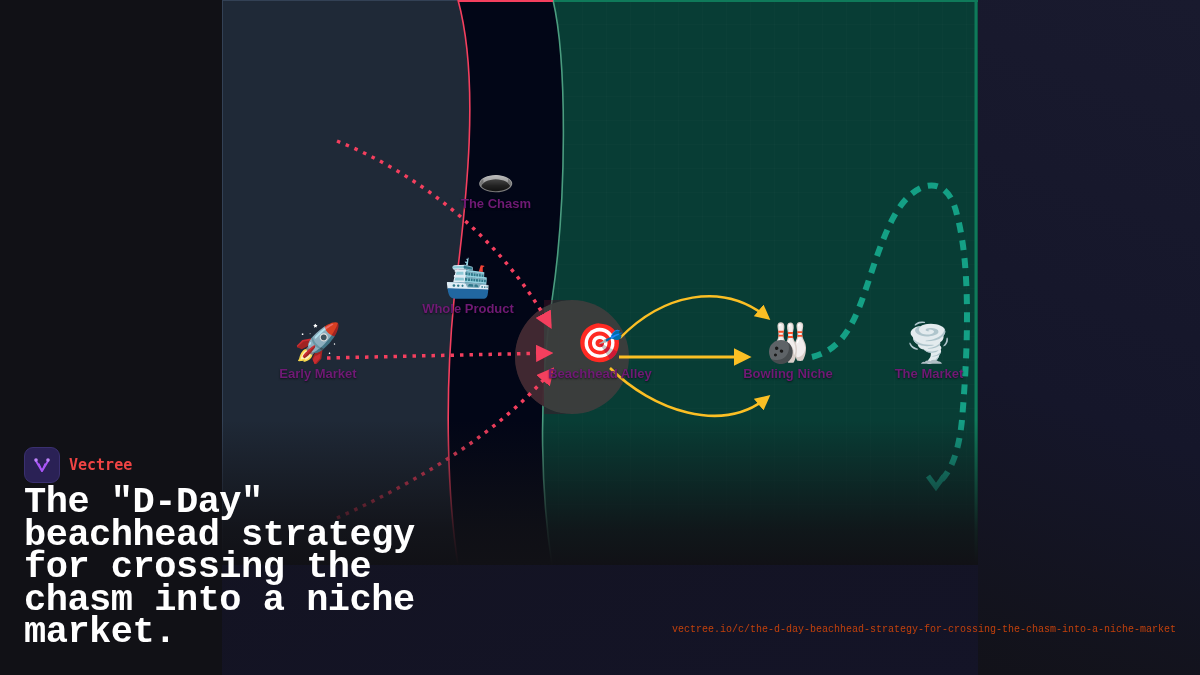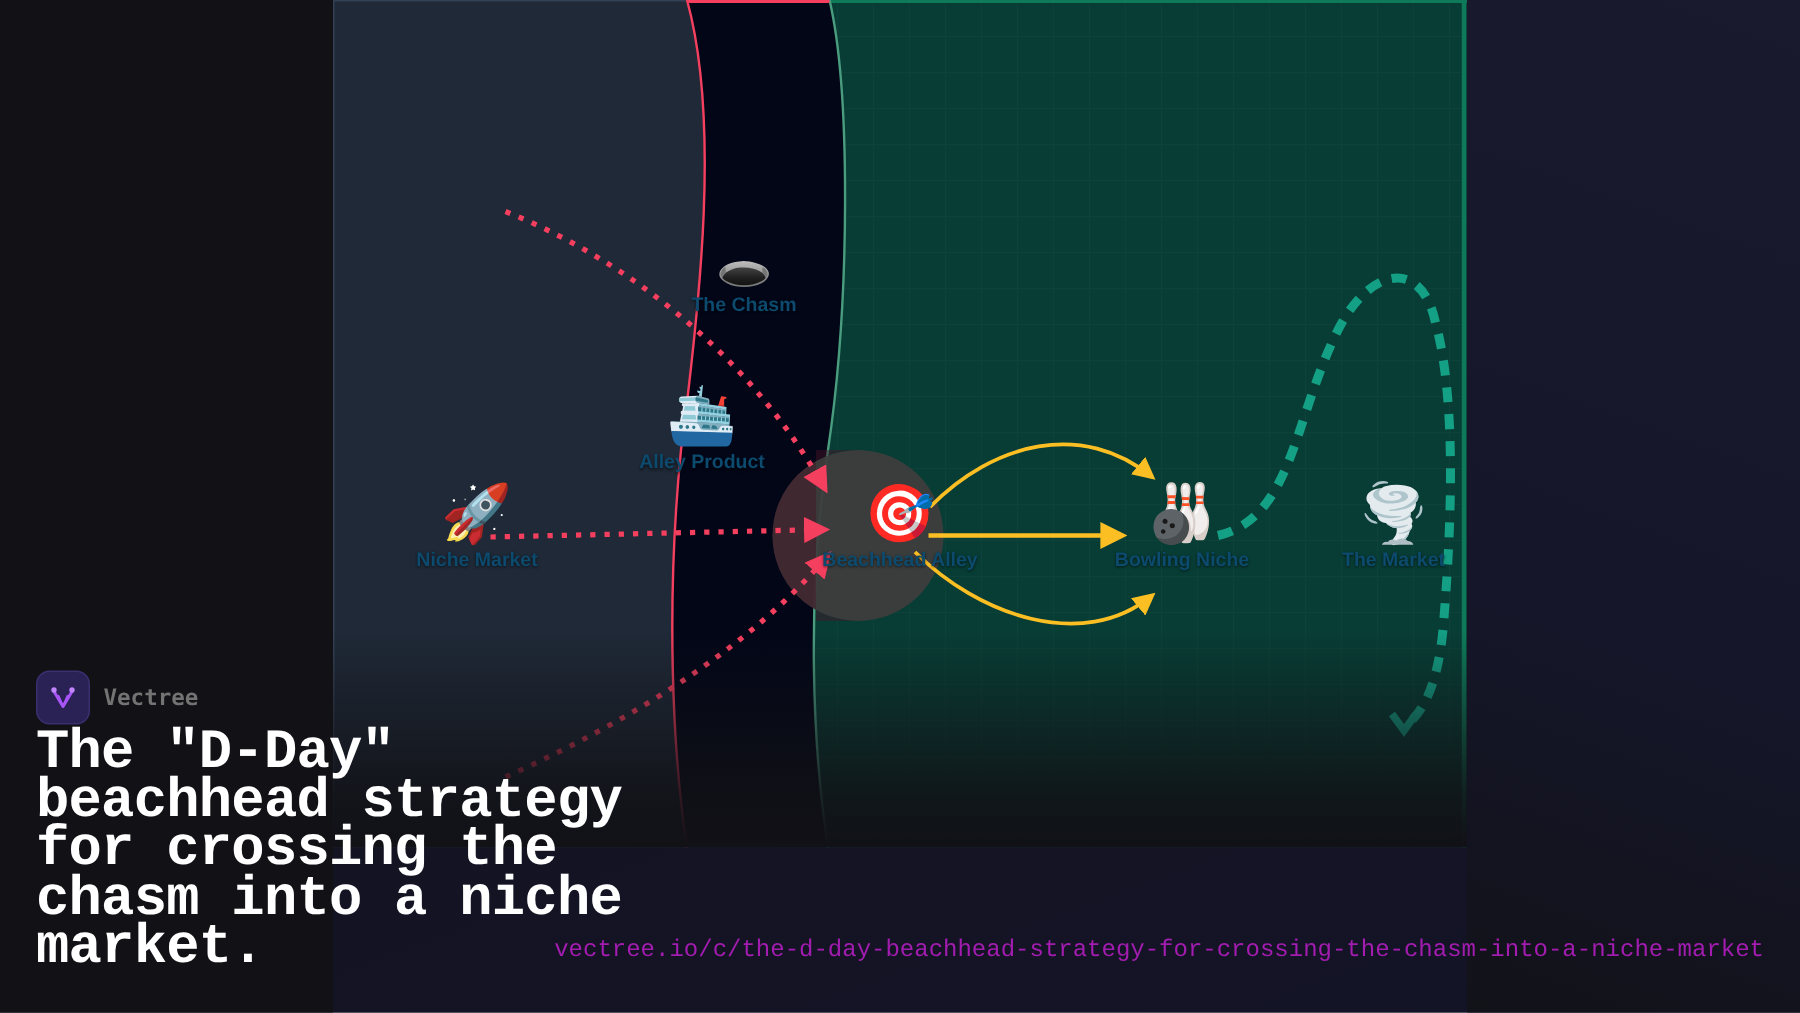--- a/index.html
+++ b/index.html
@@ -26,41 +26,41 @@
     background: linear-gradient(to bottom, rgba(17,17,22,0) 0%, rgba(17,17,22,0.85) 75%, rgba(17,17,22,1) 100%);
     pointer-events: none;
   }
   .node {
     position: absolute; transform: translate(-50%, 0);
     text-align: center; color: #f3f4f6;
   }
   .node .emoji { font-size: 38px; line-height: 42px; display: block; }
   .node .label {
     font-family: "Liberation Sans", sans-serif; font-weight: bold; font-size: 13px;
-    color: #0c4a6e; white-space: nowrap; text-shadow: 0 1px 2px rgba(0,0,0,0.6);
+    color: #701a75; white-space: nowrap; text-shadow: 0 1px 2px rgba(0,0,0,0.6);
   }
   .brand {
     position: absolute; left: 24px; top: 447px; display: flex; align-items: center; gap: 9px;
   }
   .brand-logo {
     width: 34px; height: 34px; border-radius: 9px;
     background: #2a2155; border: 1px solid #3a3070;
     display: flex; align-items: center; justify-content: center;
   }
   .brand-name {
-    font-family: "DejaVu Sans Mono", monospace; font-weight: bold; font-size: 15px; color: #737373;
+    font-family: "DejaVu Sans Mono", monospace; font-weight: bold; font-size: 15px; color: #ef4444;
   }
   .title {
     position: absolute; left: 24px; top: 486px; width: 420px; margin: 0;
     font-family: "Liberation Mono", monospace; font-weight: bold;
     font-size: 37px; line-height: 32.5px; color: #ffffff; letter-spacing: -0.5px;
   }
   .url {
     position: absolute; right: 24px; top: 624px;
-    font-family: "Liberation Mono", monospace; font-size: 16px; color: #a21caf;
+    font-family: "Liberation Mono", monospace; font-size: 10px; color: #c2410c;
   }
 </style>
 </head>
 <body>
 
 <div class="bg-left"></div>
 <div class="bg-right"></div>
 
 <div class="diagram">
   <svg width="756" height="565" viewBox="0 0 756 565">
@@ -101,31 +101,31 @@
     <path d="M388 368 C430 410, 500 435, 546 397" fill="none" stroke="#fbbf24" stroke-width="2.5" marker-end="url(#arrYel)"></path>
 
     <path d="M590 357 C640 345, 640 280, 670 220 C690 180, 725 170, 735 215 C750 270, 745 360, 740 420 C736 460, 725 478, 712 486" fill="none" stroke="#14a085" stroke-width="6" stroke-dasharray="10 8"></path>
     <path d="M706 476 L714 487 L722 476" fill="none" stroke="#14a085" stroke-width="5"></path>
   </svg>
 
   <div class="fade"></div>
 
   <div class="node" style="left:96px; top:322px;">
     <span class="emoji">🚀</span>
-    <span class="label">Niche Market</span>
+    <span class="label">Early Market</span>
   </div>
 
   <div class="node" style="left:274px; top:164px;">
     <span class="emoji" style="font-size:30px; line-height:30px;">🕳️</span>
     <span class="label">The Chasm</span>
   </div>
 
   <div class="node" style="left:246px; top:257px;">
     <span class="emoji">🛳️</span>
-    <span class="label">Alley Product</span>
+    <span class="label">Whole Product</span>
   </div>
 
   <div class="node" style="left:378px; top:322px;">
     <span class="emoji">🎯</span>
     <span class="label">Beachhead Alley</span>
   </div>
 
   <div class="node" style="left:566px; top:322px;">
     <span class="emoji">🎳</span>
     <span class="label">Bowling Niche</span>

